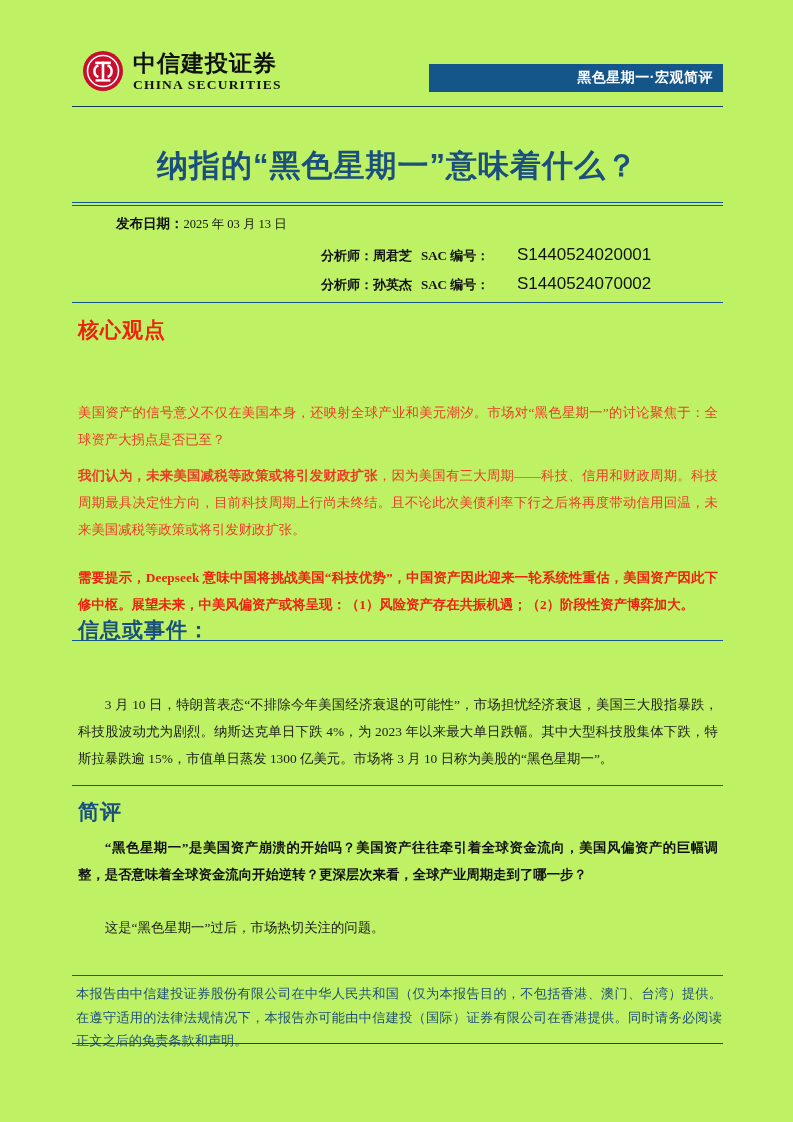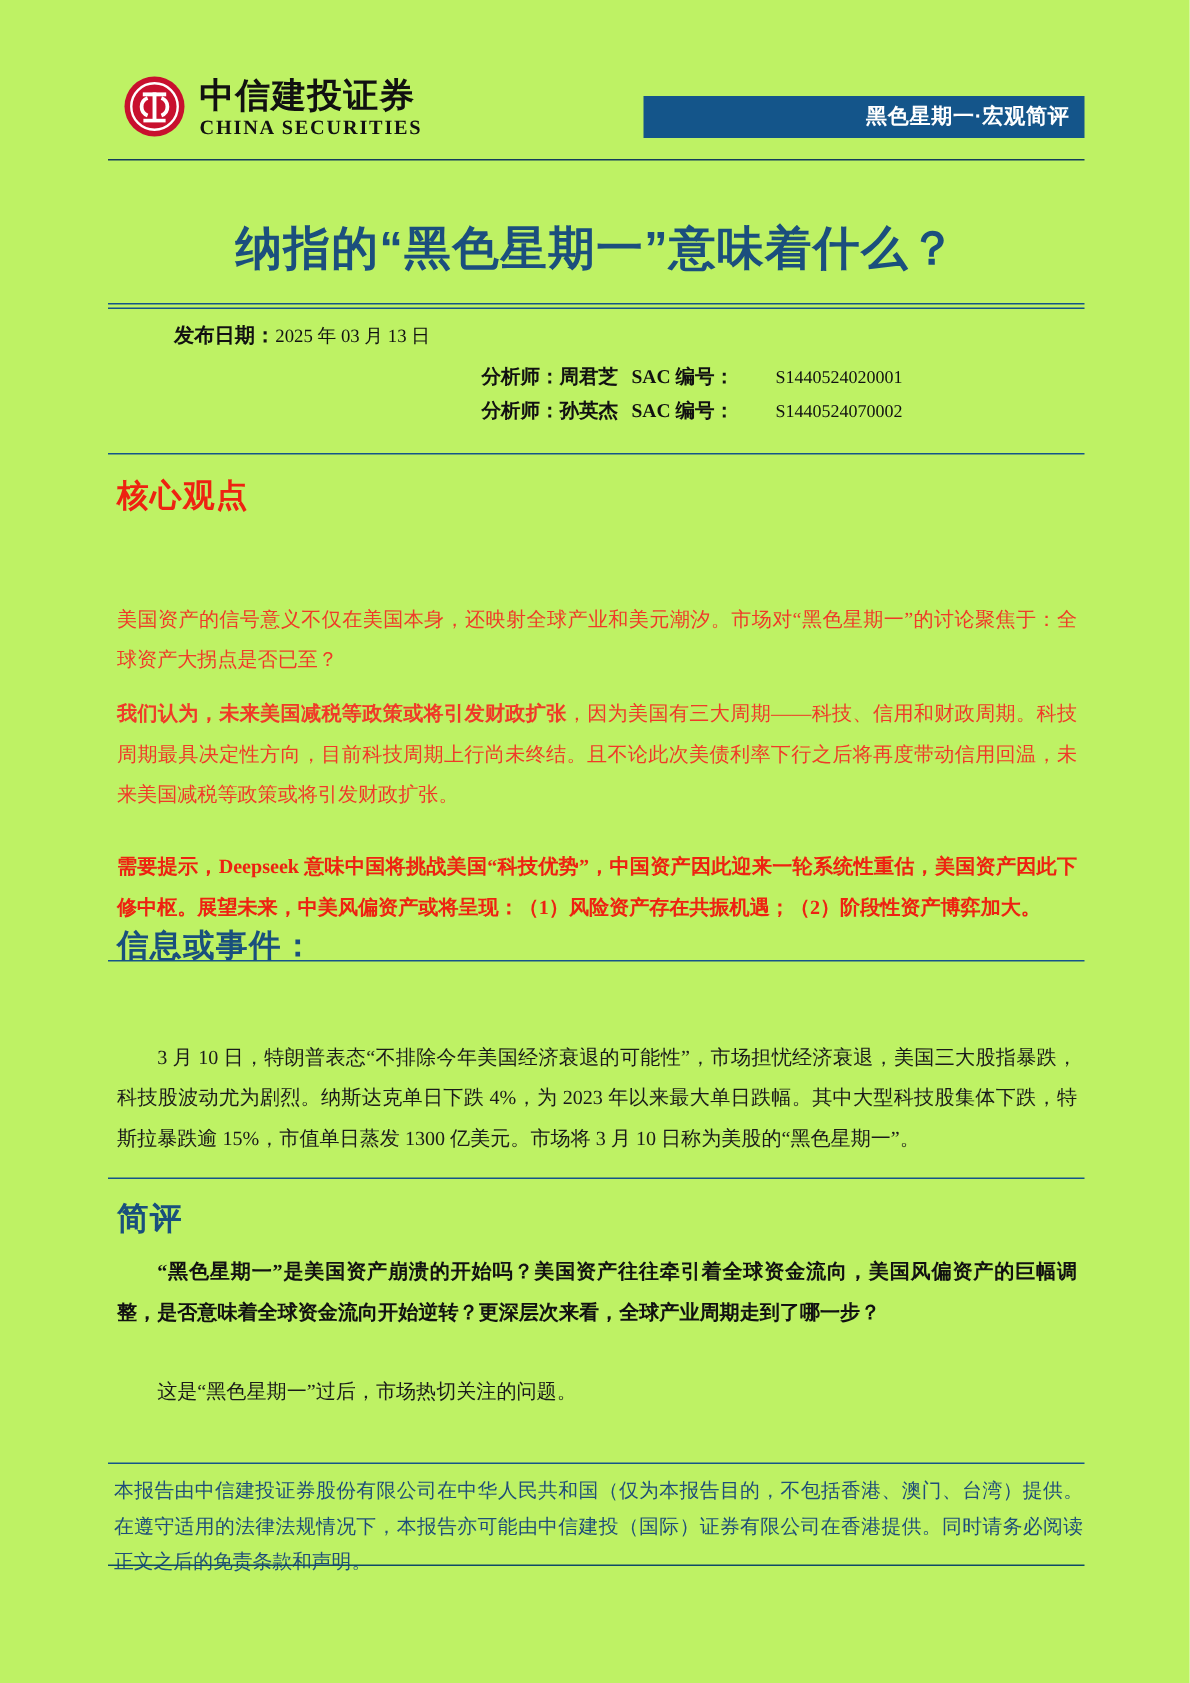--- a/index.html
+++ b/index.html
@@ -161,22 +161,22 @@
     width: 100px;
   }
   .analyst-sac-label {
     font-family: "Liberation Serif", "DejaVu Serif", serif;
     font-weight: bold;
     font-size: 13px;
     color: #111;
     width: 96px;
   }
   .analyst-sac-num {
-    font-family: Liberation Serif, serif;
-    font-size: 12px;
+    font-family: Liberation Sans, sans-serif;
+    font-size: 17px;
     color: #111;
   }
 
   
   .rule-section {
     position: absolute;
     left: 72px;
     width: 651px;
     height: 0;
     border-top: 1.6px solid #14558a;

